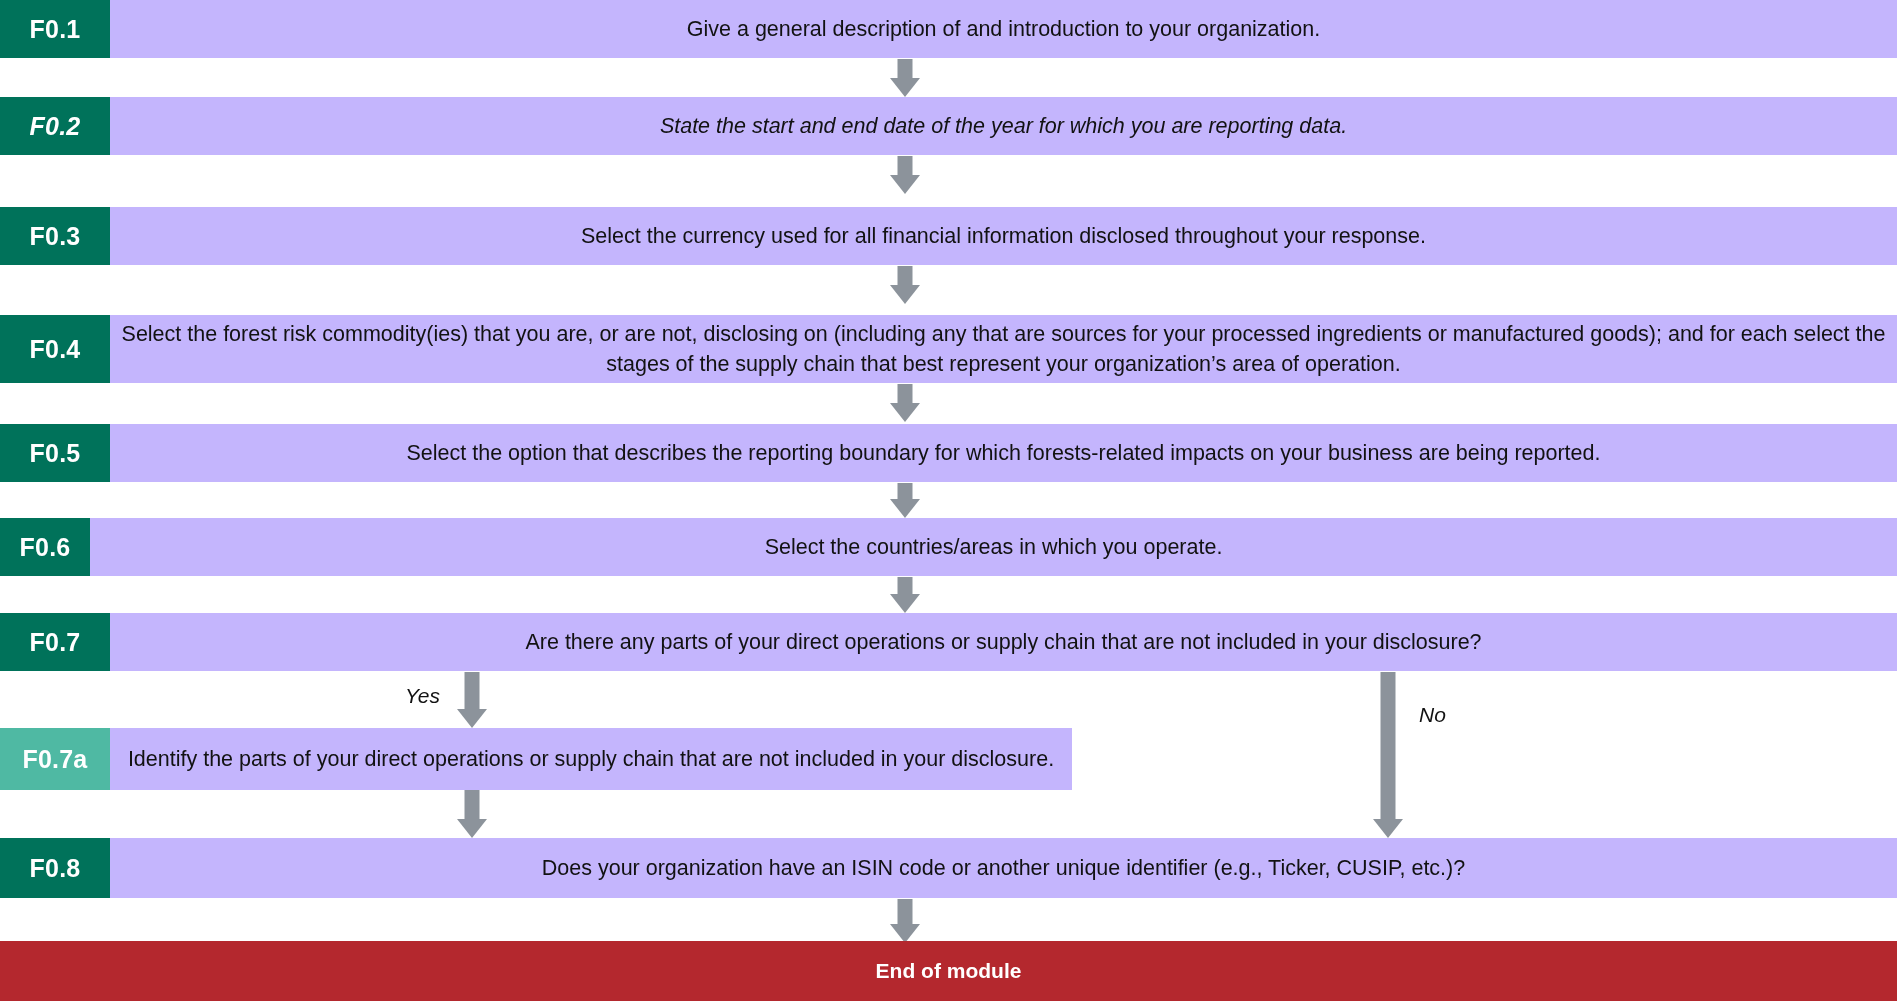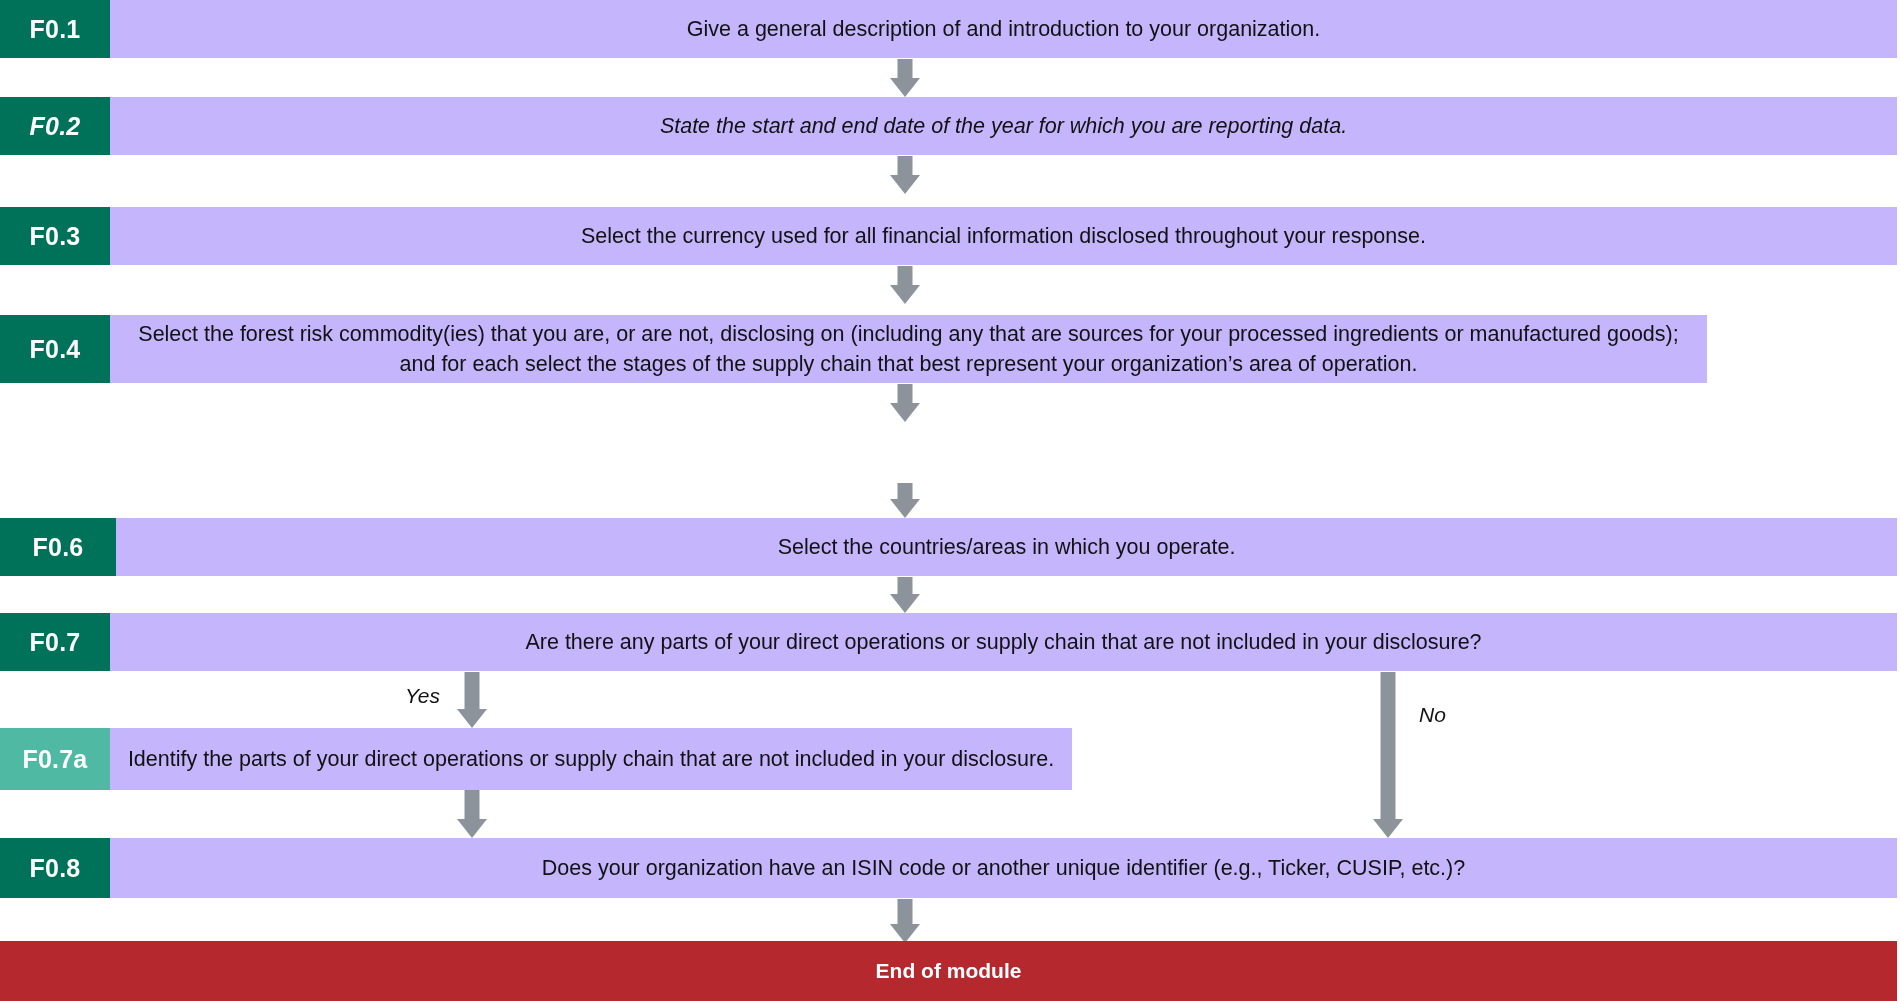--- a/index.html
+++ b/index.html
@@ -140,40 +140,46 @@
     <div class="row-body">
       <span>Select the currency used for all financial information disclosed throughout your response.</span>
     </div>
   </div>
 
   <div class="arrow" style="left:882px; top:266px; width:46px; height:38px;">
     <div class="shaft" style="width:15px; height:19px;"></div>
     <div class="head"></div>
   </div>
 
-  <div class="row" style="left:0px; top:315px; width:1707px; height:68px;">
+  <div class="row" style="left:0px; top:315px; width:1897px; height:68px;">
     <div class="row-code" style="width:110px;">F0.4</div>
     <div class="row-body" style="padding:0 8px;">
       <span>Select the forest risk commodity(ies) that you are, or are not, disclosing on (including any that are sources for your processed ingredients or manufactured goods); and for each select the stages of the supply chain that best represent your organization’s area of operation.</span>
     </div>
   </div>
 
   <div class="arrow" style="left:882px; top:384px; width:46px; height:38px;">
     <div class="shaft" style="width:15px; height:19px;"></div>
     <div class="head"></div>
   </div>
 
+  <div class="row" style="left:0px; top:424px; width:1897px; height:58px;">
+    <div class="row-code" style="width:110px;">F0.5</div>
+    <div class="row-body">
+      <span>Select the option that describes the reporting boundary for which forests-related impacts on your business are being reported.</span>
+    </div>
+  </div>
 
   <div class="arrow" style="left:882px; top:483px; width:46px; height:35px;">
     <div class="shaft" style="width:15px; height:16px;"></div>
     <div class="head"></div>
   </div>
 
   <div class="row" style="left:0px; top:518px; width:1897px; height:58px;">
-    <div class="row-code" style="width:116px;">F0.6</div>
+    <div class="row-code" style="width:90px;">F0.6</div>
     <div class="row-body">
       <span>Select the countries/areas in which you operate.</span>
     </div>
   </div>
 
   <div class="arrow" style="left:882px; top:577px; width:46px; height:36px;">
     <div class="shaft" style="width:15px; height:17px;"></div>
     <div class="head"></div>
   </div>
 

